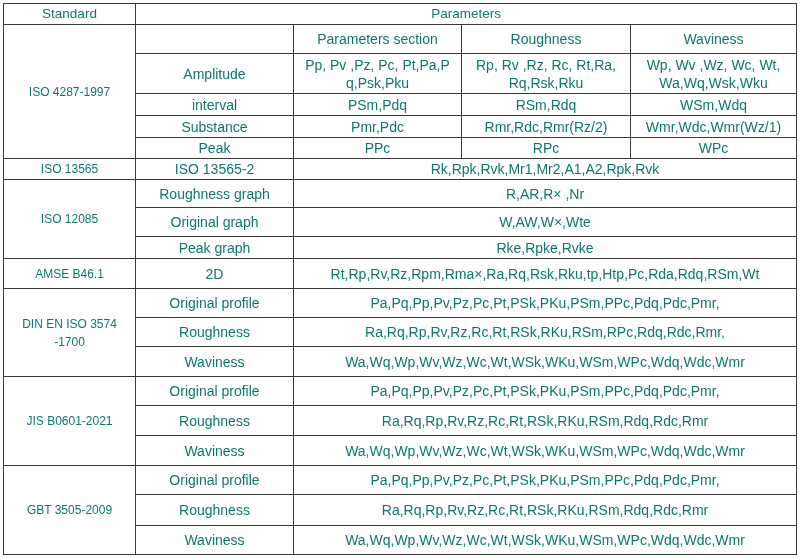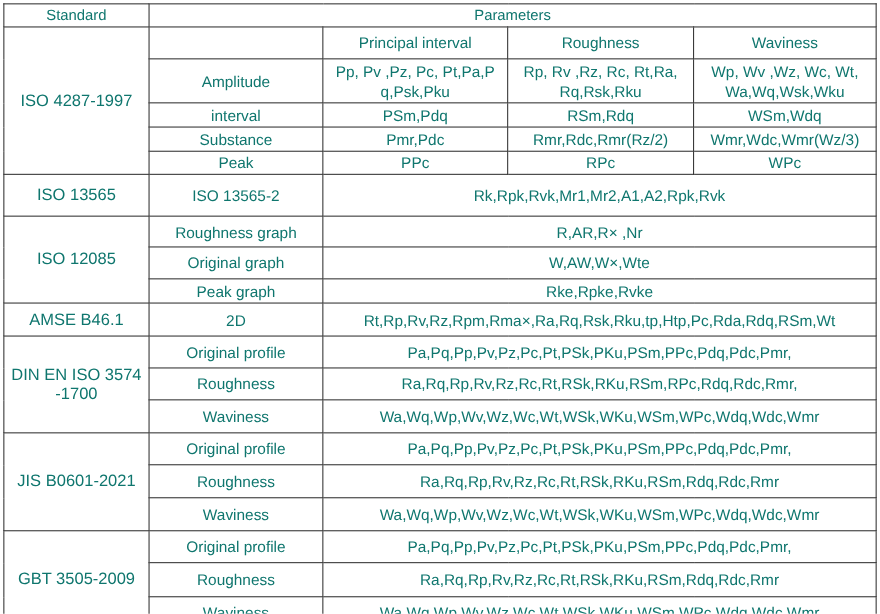--- a/index.html
+++ b/index.html
@@ -15,21 +15,21 @@
   }
   table.std td {
     border: 1.5px solid #3a3a3a;
     text-align: center;
     vertical-align: middle;
     padding: 0 2px;
     line-height: 18px;
     overflow: hidden;
   }
   .hdr td { font-size: 13.5px; }
-  .std-name { font-size: 15px; }
+  .std-name { font-size: 12px; }
 </style>
 </head>
 <body>
 
 <table class="std">
   <colgroup>
     <col style="width:132px">
     <col style="width:158px">
     <col style="width:168px">
     <col style="width:169px">
@@ -38,21 +38,21 @@
   <tbody>
 
     <tr class="hdr" style="height:21px">
       <td>Standard</td>
       <td colspan="4">Parameters</td>
     </tr>
 
     <tr style="height:29px">
       <td rowspan="5" class="std-name">ISO 4287-1997</td>
       <td></td>
-      <td>Principal interval</td>
+      <td>Parameters section</td>
       <td>Roughness</td>
       <td>Waviness</td>
     </tr>
     <tr style="height:40px">
       <td>Amplitude</td>
       <td>
         <div>Pp, Pv ,Pz, Pc, Pt,Pa,P</div>
         <div>q,Psk,Pku</div>
       </td>
       <td>
@@ -67,30 +67,30 @@
     <tr style="height:22px">
       <td>interval</td>
       <td>PSm,Pdq</td>
       <td>RSm,Rdq</td>
       <td>WSm,Wdq</td>
     </tr>
     <tr style="height:22px">
       <td>Substance</td>
       <td>Pmr,Pdc</td>
       <td>Rmr,Rdc,Rmr(Rz/2)</td>
-      <td>Wmr,Wdc,Wmr(Wz/3)</td>
+      <td>Wmr,Wdc,Wmr(Wz/1)</td>
     </tr>
     <tr style="height:21px">
       <td>Peak</td>
       <td>PPc</td>
       <td>RPc</td>
       <td>WPc</td>
     </tr>
 
-    <tr style="height:38px">
+    <tr style="height:21px">
       <td class="std-name">ISO 13565</td>
       <td>ISO 13565-2</td>
       <td colspan="3">Rk,Rpk,Rvk,Mr1,Mr2,A1,A2,Rpk,Rvk</td>
     </tr>
 
     <tr style="height:28px">
       <td rowspan="3" class="std-name">ISO 12085</td>
       <td>Roughness graph</td>
       <td colspan="3">R,AR,R× ,Nr</td>
     </tr>

